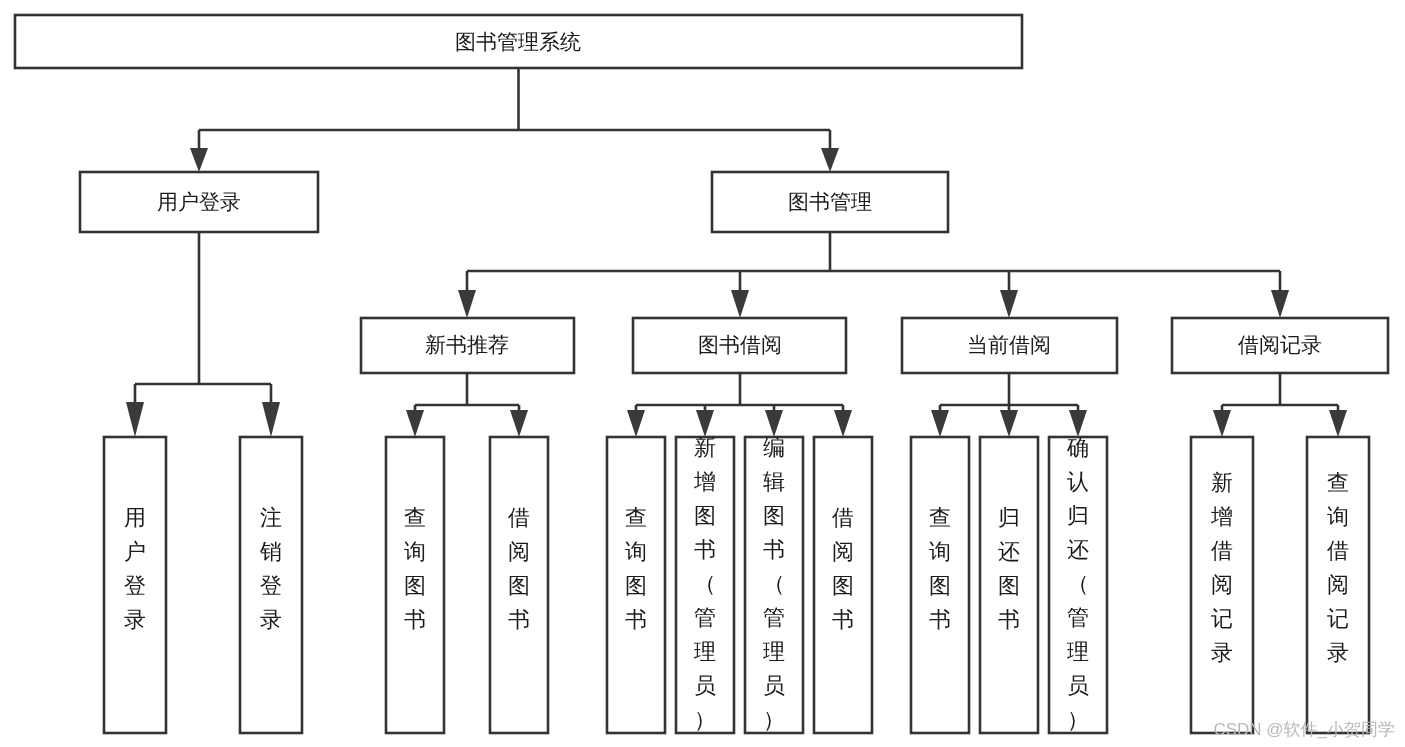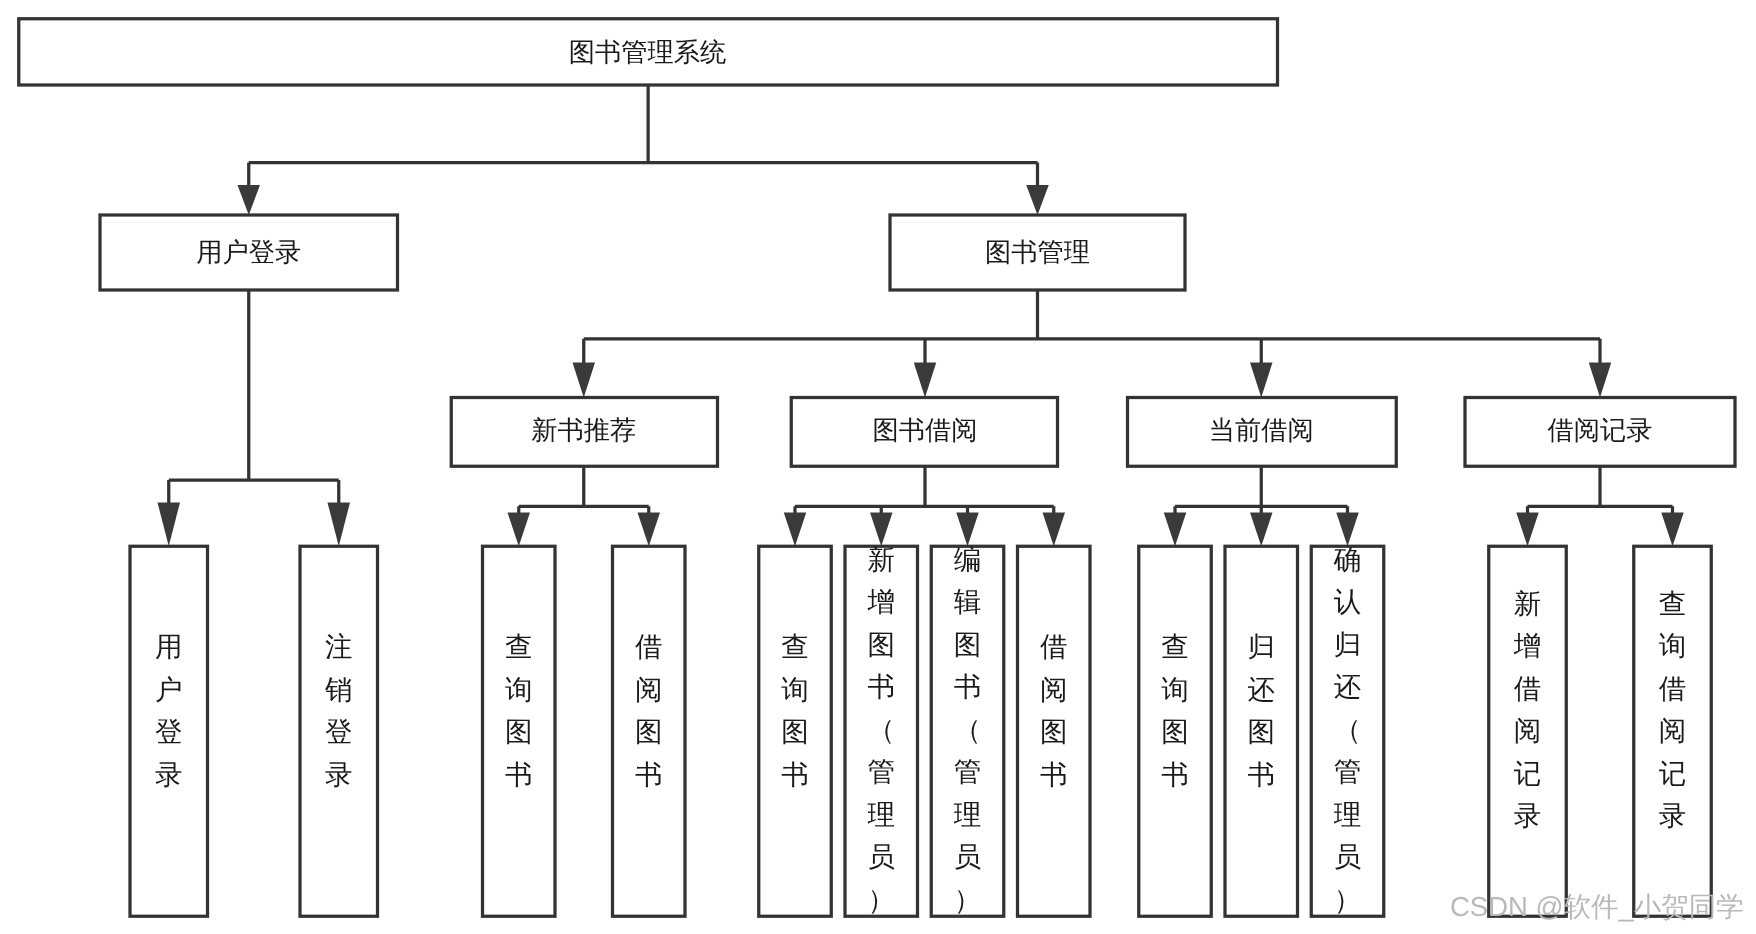--- a/index.html
+++ b/index.html
@@ -53,21 +53,21 @@
     font-family: "Liberation Sans", "DejaVu Sans", sans-serif;
     fill: #1a1a1a;
     font-size: 22px;
     text-anchor: middle;
   }
   .watermark {
     position: absolute;
     right: 10px;
     bottom: 6px;
     font-family: "Liberation Sans", "DejaVu Sans", sans-serif;
-    font-size: 22px;
+    font-size: 17px;
     color: #b9b9b9;
     white-space: nowrap;
     user-select: none;
   }
 </style>
 </head>
 <body>
 
 <div id="diagram-root">
 

